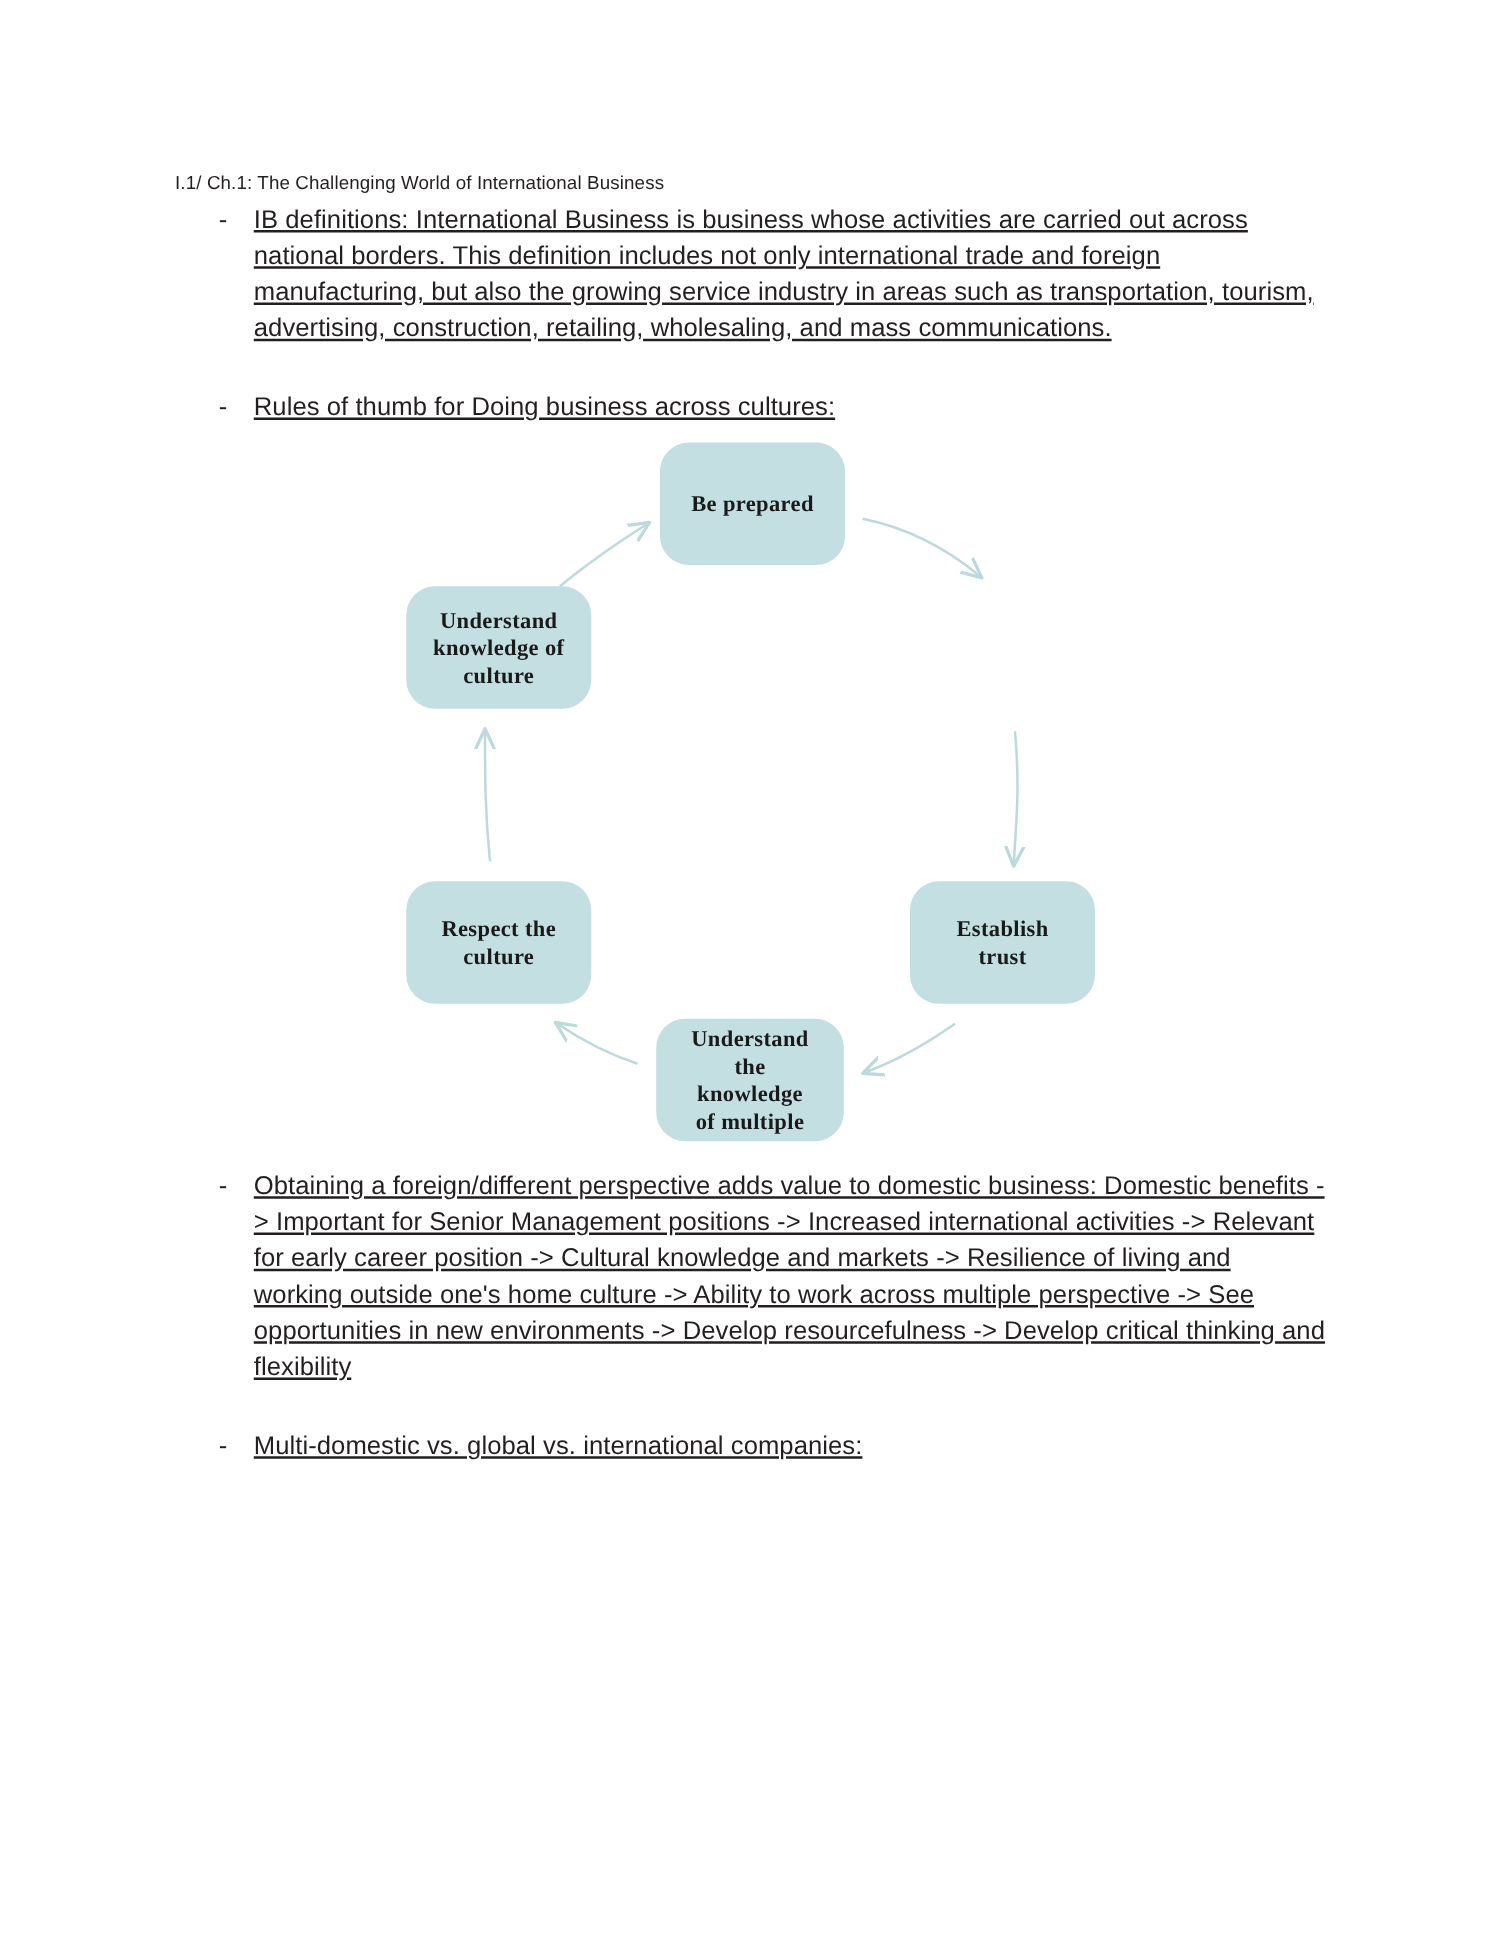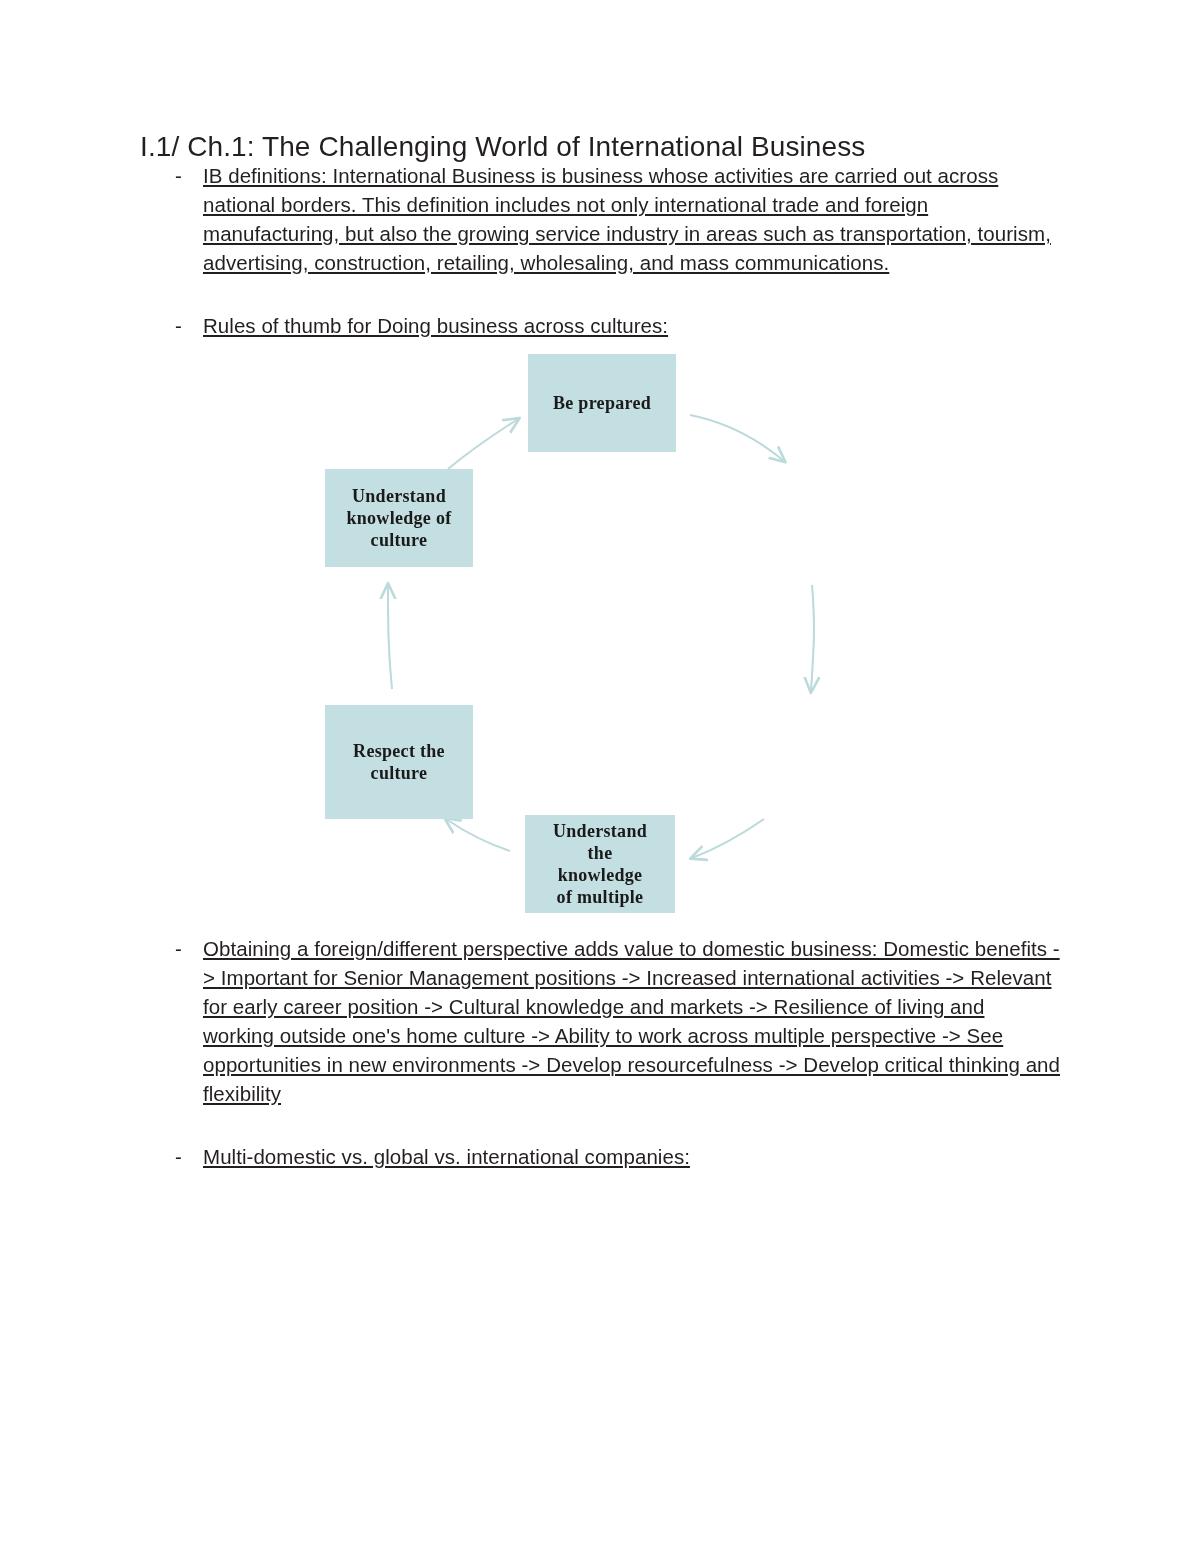--- a/index.html
+++ b/index.html
@@ -24,21 +24,21 @@
 
   
   .doc-body {
     position: absolute;
     left: 140px;
     top: 132px;
     width: 920px;
   }
 
   .heading {
-    font-size: 28px;
+    font-size: 15px;
     line-height: 29px;
     color: #231f20;
     letter-spacing: 0.1px;
     white-space: nowrap;
   }
 
   .bullet-row {
     display: flex;
     align-items: flex-start;
     font-size: 20.5px;
@@ -74,21 +74,21 @@
     left: 0;
     top: 0;
     width: 600px;
     height: 580px;
     overflow: visible;
   }
 
   .node {
     position: absolute;
     background: #c4dfe1;
-    border-radius: 0;
+    border-radius: 23px;
     display: flex;
     align-items: center;
     justify-content: center;
     text-align: center;
     font-family: "Liberation Serif", serif;
     font-weight: bold;
     font-size: 18px;
     line-height: 22px;
     color: #1a1a1a;
     letter-spacing: 0.3px;
@@ -103,21 +103,21 @@
   .node-slow-down {
     left: 428px;  top: 124px; width: 148px; height: 98px;
   }
   .node-establish-trust {
     left: 428px;  top: 360px; width: 148px; height: 98px;
   }
   .node-language {
     left: 225px;  top: 470px; width: 150px; height: 98px;
   }
   .node-respect {
-    left: 25px;   top: 360px; width: 148px; height: 114px;
+    left: 25px;   top: 360px; width: 148px; height: 98px;
   }
   .node-components {
     left: 25px;   top: 124px; width: 148px; height: 98px;
   }
 
   .node .line { display: block; }
 </style>
 </head>
 <body>
 
@@ -163,20 +163,25 @@
       <path d="M 148,124 C 172,104 196,88 218,74" fill="none" stroke="#bcd9dc" stroke-width="2" marker-end="url(#ah)"></path>
     </svg>
 
     <div class="node node-be-prepared">
       <span>
           <span class="line">Be prepared</span>
         </span>
     </div>
 
 
+    <div class="node node-establish-trust">
+      <span>
+          <span class="line">Establish trust</span>
+        </span>
+    </div>
 
     <div class="node node-language">
       <span>
         <span class="line">Understand</span>
         <span class="line">the knowledge</span>
         <span class="line">of multiple</span>
       </span>
     </div>
 
     <div class="node node-respect">

